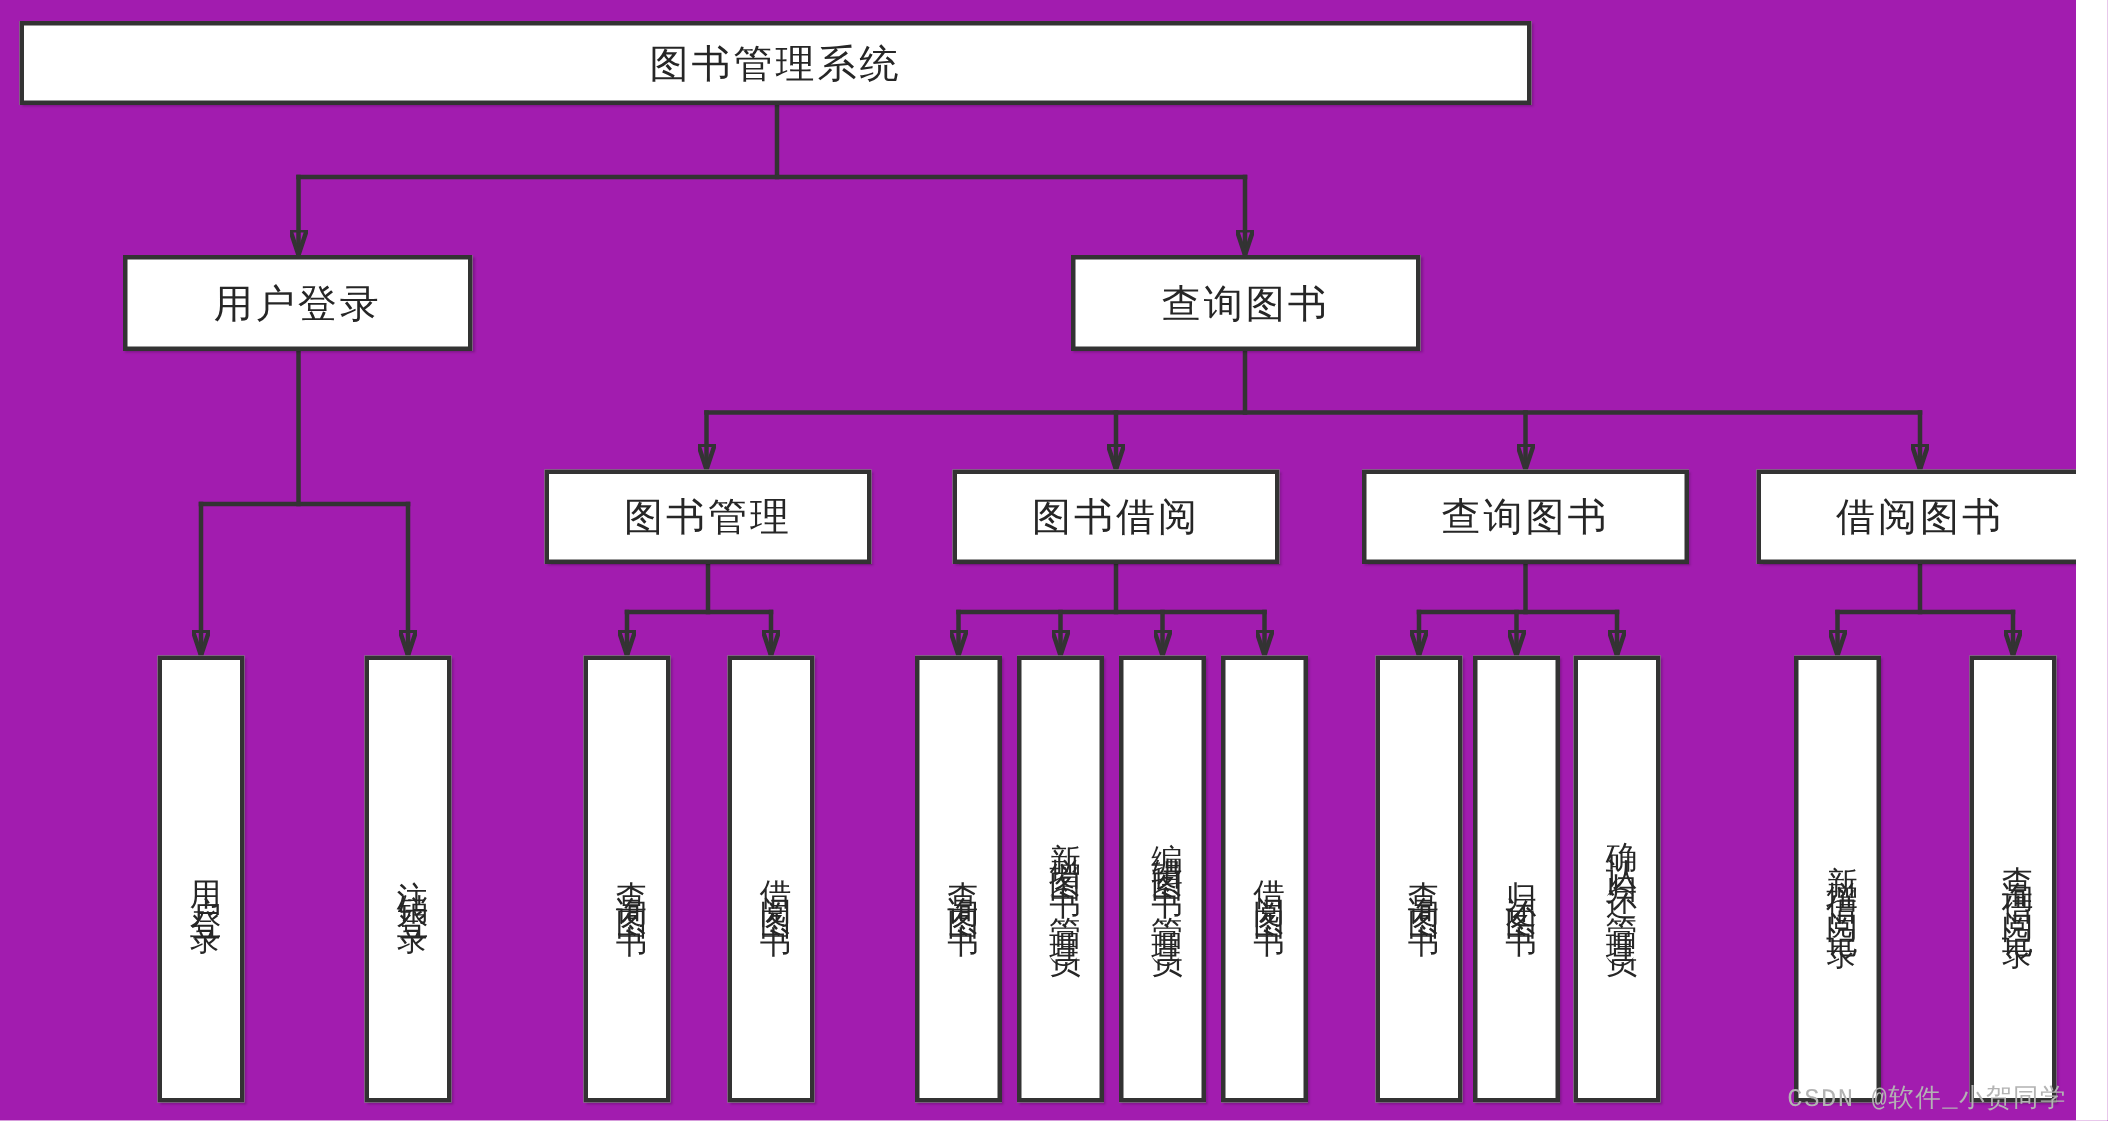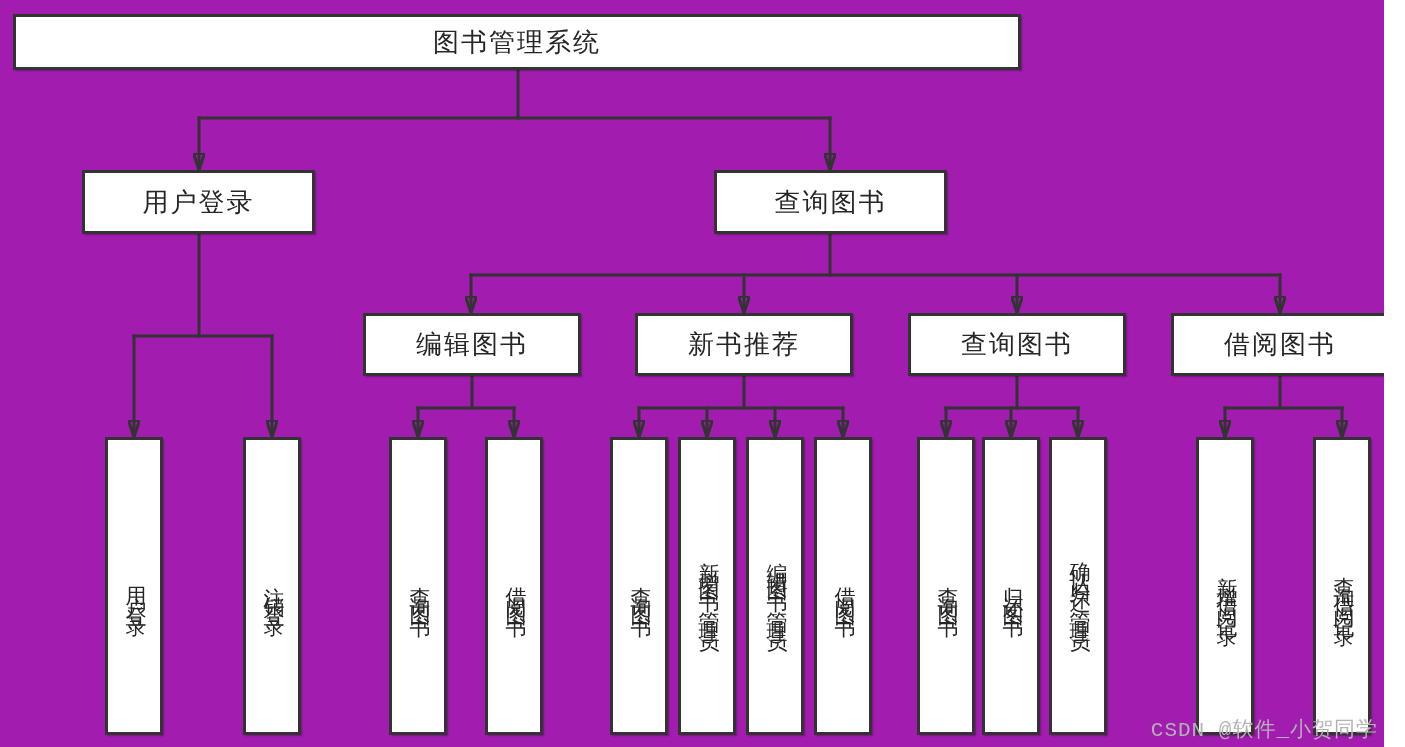--- a/index.html
+++ b/index.html
@@ -47,21 +47,21 @@
     writing-mode:vertical-lr;
     text-orientation:mixed;
     font-size:21px;
     letter-spacing:10px;
     padding-top:8px;
   }
   .watermark{
     position:absolute;
     right:6px;
     bottom:4px;
-    font-size:21px;
+    font-size:17px;
     letter-spacing:1px;
     color:var(--watermark-color);
   }
 </style>
 </head>
 <body>
 
 <div class="canvas">
 
   <svg class="connectors" viewBox="0 0 1405 747" xmlns="http://www.w3.org/2000/svg" aria-hidden="true">
@@ -125,23 +125,23 @@
       <path d="M1342,408 V437" marker-end="url(#arrow)"></path>
     </g>
   </svg>
 
   <div class="node hnode" style="left:13px;top:14px;width:1008px;height:56px;">图书管理系统</div>
 
   <div class="node hnode" style="left:82px;top:170px;width:233px;height:64px;">用户登录</div>
 
   <div class="node hnode" style="left:714px;top:170px;width:233px;height:64px;">查询图书</div>
 
-  <div class="node hnode" style="left:363px;top:313px;width:218px;height:63px;">编辑图书</div>
+  <div class="node hnode" style="left:363px;top:313px;width:218px;height:63px;">图书管理</div>
 
-  <div class="node hnode" style="left:635px;top:313px;width:218px;height:63px;">新书推荐</div>
+  <div class="node hnode" style="left:635px;top:313px;width:218px;height:63px;">图书借阅</div>
 
   <div class="node hnode" style="left:908px;top:313px;width:218px;height:63px;">查询图书</div>
 
   <div class="node hnode" style="left:1171px;top:313px;width:218px;height:63px;">借阅图书</div>
 
   <div class="node leaf" style="left:105px;top:437px;width:58px;height:298px;">用户登录</div>
 
   <div class="node leaf" style="left:243px;top:437px;width:58px;height:298px;">注销登录</div>
 
   <div class="node leaf" style="left:389px;top:437px;width:58px;height:298px;">查询图书</div>

